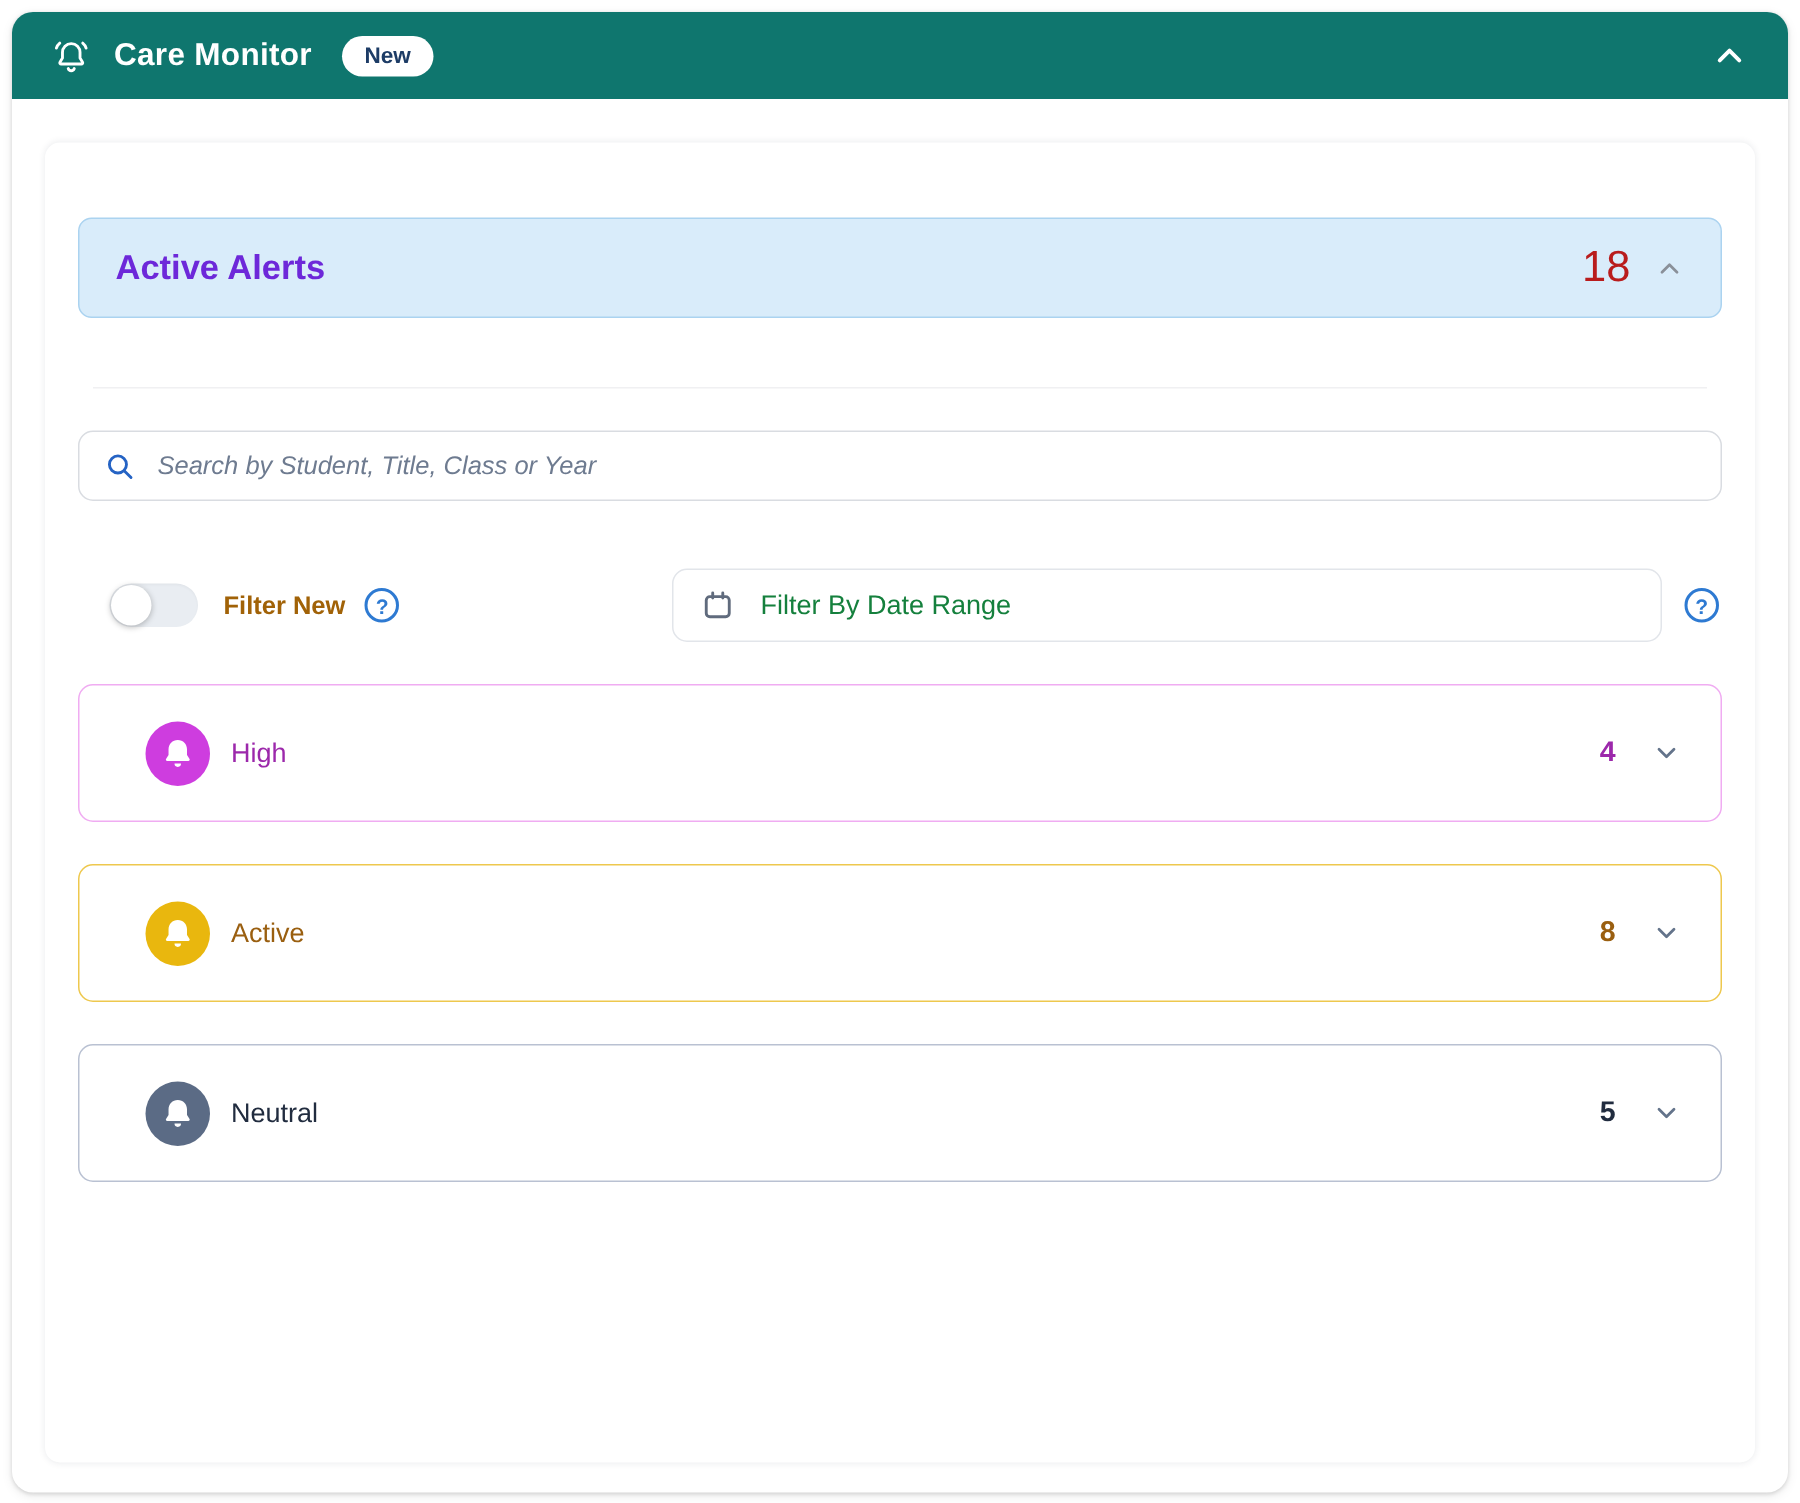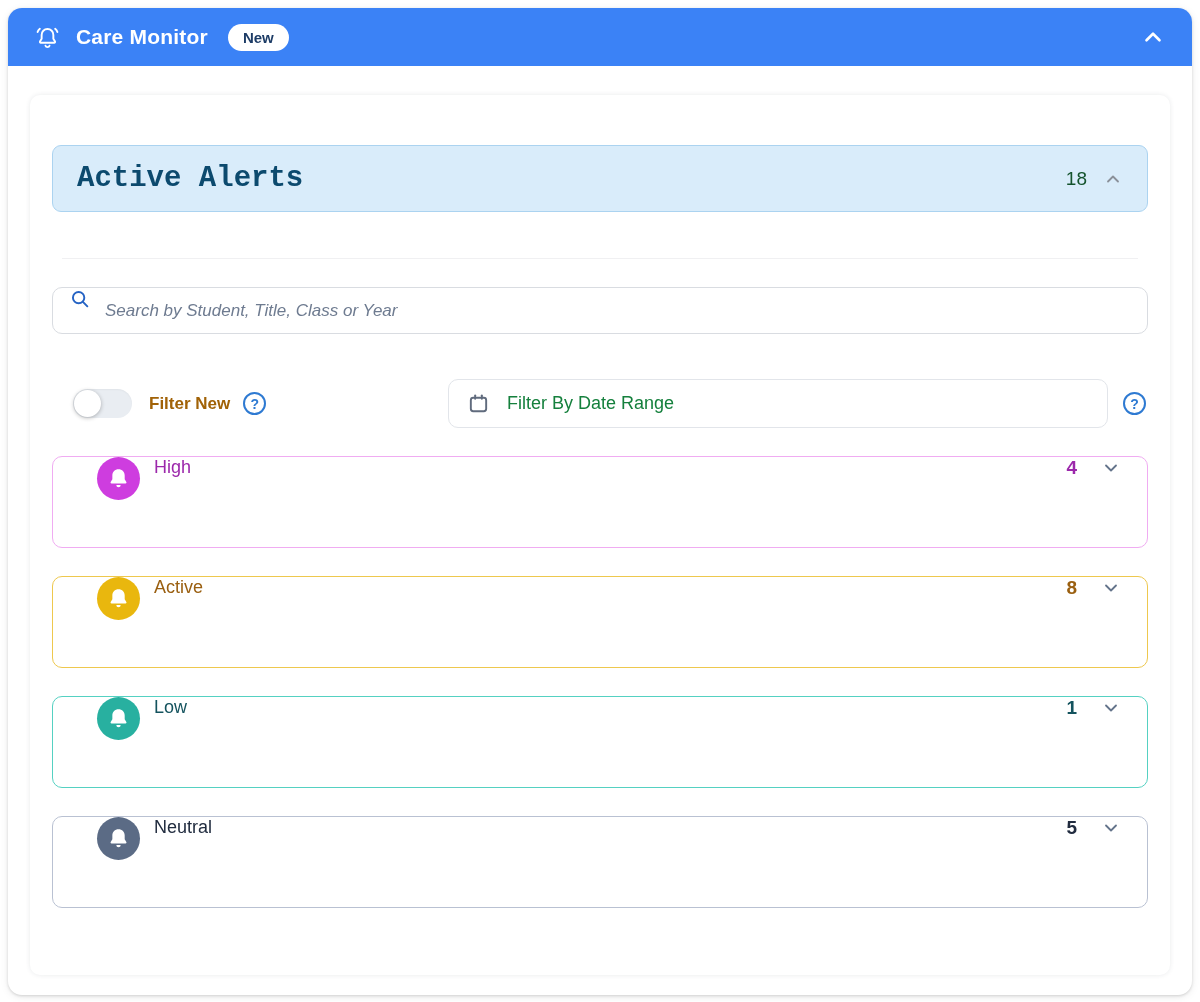--- a/index.html
+++ b/index.html
@@ -5,21 +5,21 @@
   * { margin:0; padding:0; box-sizing:border-box; }
   html,body { width:1200px; height:1002px; background:#ffffff; font-family:"Liberation Sans", sans-serif; }
   .outer-card{
     position:absolute; left:8px; top:8px; width:1184px; height:987px;
     background:#fff; border-radius:14px;
     box-shadow:0 1px 3px rgba(0,0,0,.14), 0 2px 8px rgba(0,0,0,.08);
     overflow:hidden;
   }
   
   .header{
-    height:58px; background:#3b82f6; display:flex; align-items:center;
+    height:58px; background:#0f766e; display:flex; align-items:center;
     padding:0 26px; color:#fff;
   }
   .header .bell{ width:27px; height:27px; }
   .header-title{ font-size:21px; font-weight:bold; margin-left:15px; letter-spacing:.2px; }
   .new-badge{
     margin-left:20px; background:#fff; color:#1d3c66; font-weight:bold;
     font-size:15px; padding:5px 15px; border-radius:999px;
   }
   .header-spacer{ flex:1; }
   .header-chevron{ width:26px; height:26px; cursor:pointer; }
@@ -27,29 +27,29 @@
   .inner-panel{
     margin:29px 22px 0; height:880px; background:#fff; border-radius:10px;
     box-shadow:0 0 5px rgba(40,50,70,.10);
     padding:50px 22px 0;
   }
   
   .alerts-bar{
     height:67px; background:#d9ecfa; border:1px solid #abd3f0; border-radius:9px;
     display:flex; align-items:center; padding:0 24px;
   }
-  .alerts-title{ font-size:29px; font-weight:bold; color:#0c4a6e;font-family:Liberation Mono, monospace; }
+  .alerts-title{ font-size:23px; font-weight:bold; color:#6d28d9; }
   .alerts-right{ margin-left:auto; display:flex; align-items:center; gap:16px; }
-  .alerts-count{ font-size:19px; color:#14532d; }
+  .alerts-count{ font-size:29px; color:#b91c1c; }
   .chev{ width:20px; height:20px; }
   .divider{ height:1px; background:#f0f0f2; margin:46px 10px 0; }
   
   .search-box{
     margin-top:28px; height:47px; border:1px solid #d9dce1; border-radius:10px;
-    display:flex; padding:0 16px; background:#fff;
+    display:flex; align-items:center; padding:0 16px; background:#fff;
   }
   .search-box input{
     border:none; outline:none; flex:1; margin-left:14px;
     font-size:17px; font-style:italic; color:#55617a; font-family:"Liberation Sans", sans-serif;
   }
   .search-box input::placeholder{ color:#6e7b90; opacity:1; }
   
   .filter-row{ margin-top:45px; display:flex; align-items:center; padding-left:21px; }
   .toggle{
     width:59px; height:29px; background:#e9edf2; border-radius:999px; position:relative;
@@ -68,21 +68,21 @@
   .filter-label + .help{ margin-left:13px; }
   .date-box{
     margin-left:auto; width:660px; height:49px; border:1px solid #e2e5ea; border-radius:10px;
     display:flex; align-items:center; padding:0 18px; cursor:pointer; background:#fff;
   }
   .date-label{ margin-left:17px; font-size:18px; font-weight:500; color:#15803d; }
   .date-help{ margin-left:15px; margin-right:2px; }
   
   .cat-row{
     margin-top:28px; height:92px; border:1px solid var(--border); border-radius:10px;
-    display:flex; align-items:flex-start; padding:0 26px 0 44px; background:#fff; cursor:pointer;
+    display:flex; align-items:center; padding:0 26px 0 44px; background:#fff; cursor:pointer;
   }
   .cat-row:first-of-type{ margin-top:31px; }
   .cat-circle{
     width:43px; height:43px; border-radius:50%; background:var(--circle);
     display:flex; align-items:center; justify-content:center; flex:0 0 auto;
   }
   .cat-circle svg{ width:25px; height:25px; }
   .cat-label{ margin-left:14px; font-size:18px; font-weight:500; color:var(--text); }
   .cat-right{ margin-left:auto; display:flex; align-items:center; gap:24px; }
   .cat-count{ font-size:19px; font-weight:600; color:var(--text); }
@@ -172,35 +172,20 @@
       </span>
       <span class="cat-label">Active</span>
       <span class="cat-right">
         <span class="cat-count">8</span>
         <svg class="chev" viewBox="0 0 24 24" fill="none" stroke="#64748b" stroke-width="2.2" stroke-linecap="round" stroke-linejoin="round">
           <polyline points="6 9 12 15 18 9"></polyline>
         </svg>
       </span>
     </div>
 
-    <div class="cat-row" style="--circle: #28b0a0; --text: #14535e; --border: #55d1c2;">
-      <span class="cat-circle">
-        <svg viewBox="0 0 24 24" fill="#ffffff">
-          <path d="M12 3.2c-3.4 0-5.9 2.6-5.9 6v3.6l-1.6 2.6c-.35.6.07 1.3.77 1.3h13.5c.7 0 1.12-.7.77-1.3l-1.6-2.6V9.2c0-3.4-2.5-6-5.9-6z"></path>
-          <path d="M9.9 18.3a2.1 2.1 0 0 0 4.2 0z"></path>
-        </svg>
-      </span>
-      <span class="cat-label">Low</span>
-      <span class="cat-right">
-        <span class="cat-count">1</span>
-        <svg class="chev" viewBox="0 0 24 24" fill="none" stroke="#64748b" stroke-width="2.2" stroke-linecap="round" stroke-linejoin="round">
-          <polyline points="6 9 12 15 18 9"></polyline>
-        </svg>
-      </span>
-    </div>
 
     <div class="cat-row" style="--circle: #5b6b85; --text: #212c3f; --border: #b9c1d2;">
       <span class="cat-circle">
         <svg viewBox="0 0 24 24" fill="#ffffff">
           <path d="M12 3.2c-3.4 0-5.9 2.6-5.9 6v3.6l-1.6 2.6c-.35.6.07 1.3.77 1.3h13.5c.7 0 1.12-.7.77-1.3l-1.6-2.6V9.2c0-3.4-2.5-6-5.9-6z"></path>
           <path d="M9.9 18.3a2.1 2.1 0 0 0 4.2 0z"></path>
         </svg>
       </span>
       <span class="cat-label">Neutral</span>
       <span class="cat-right">

